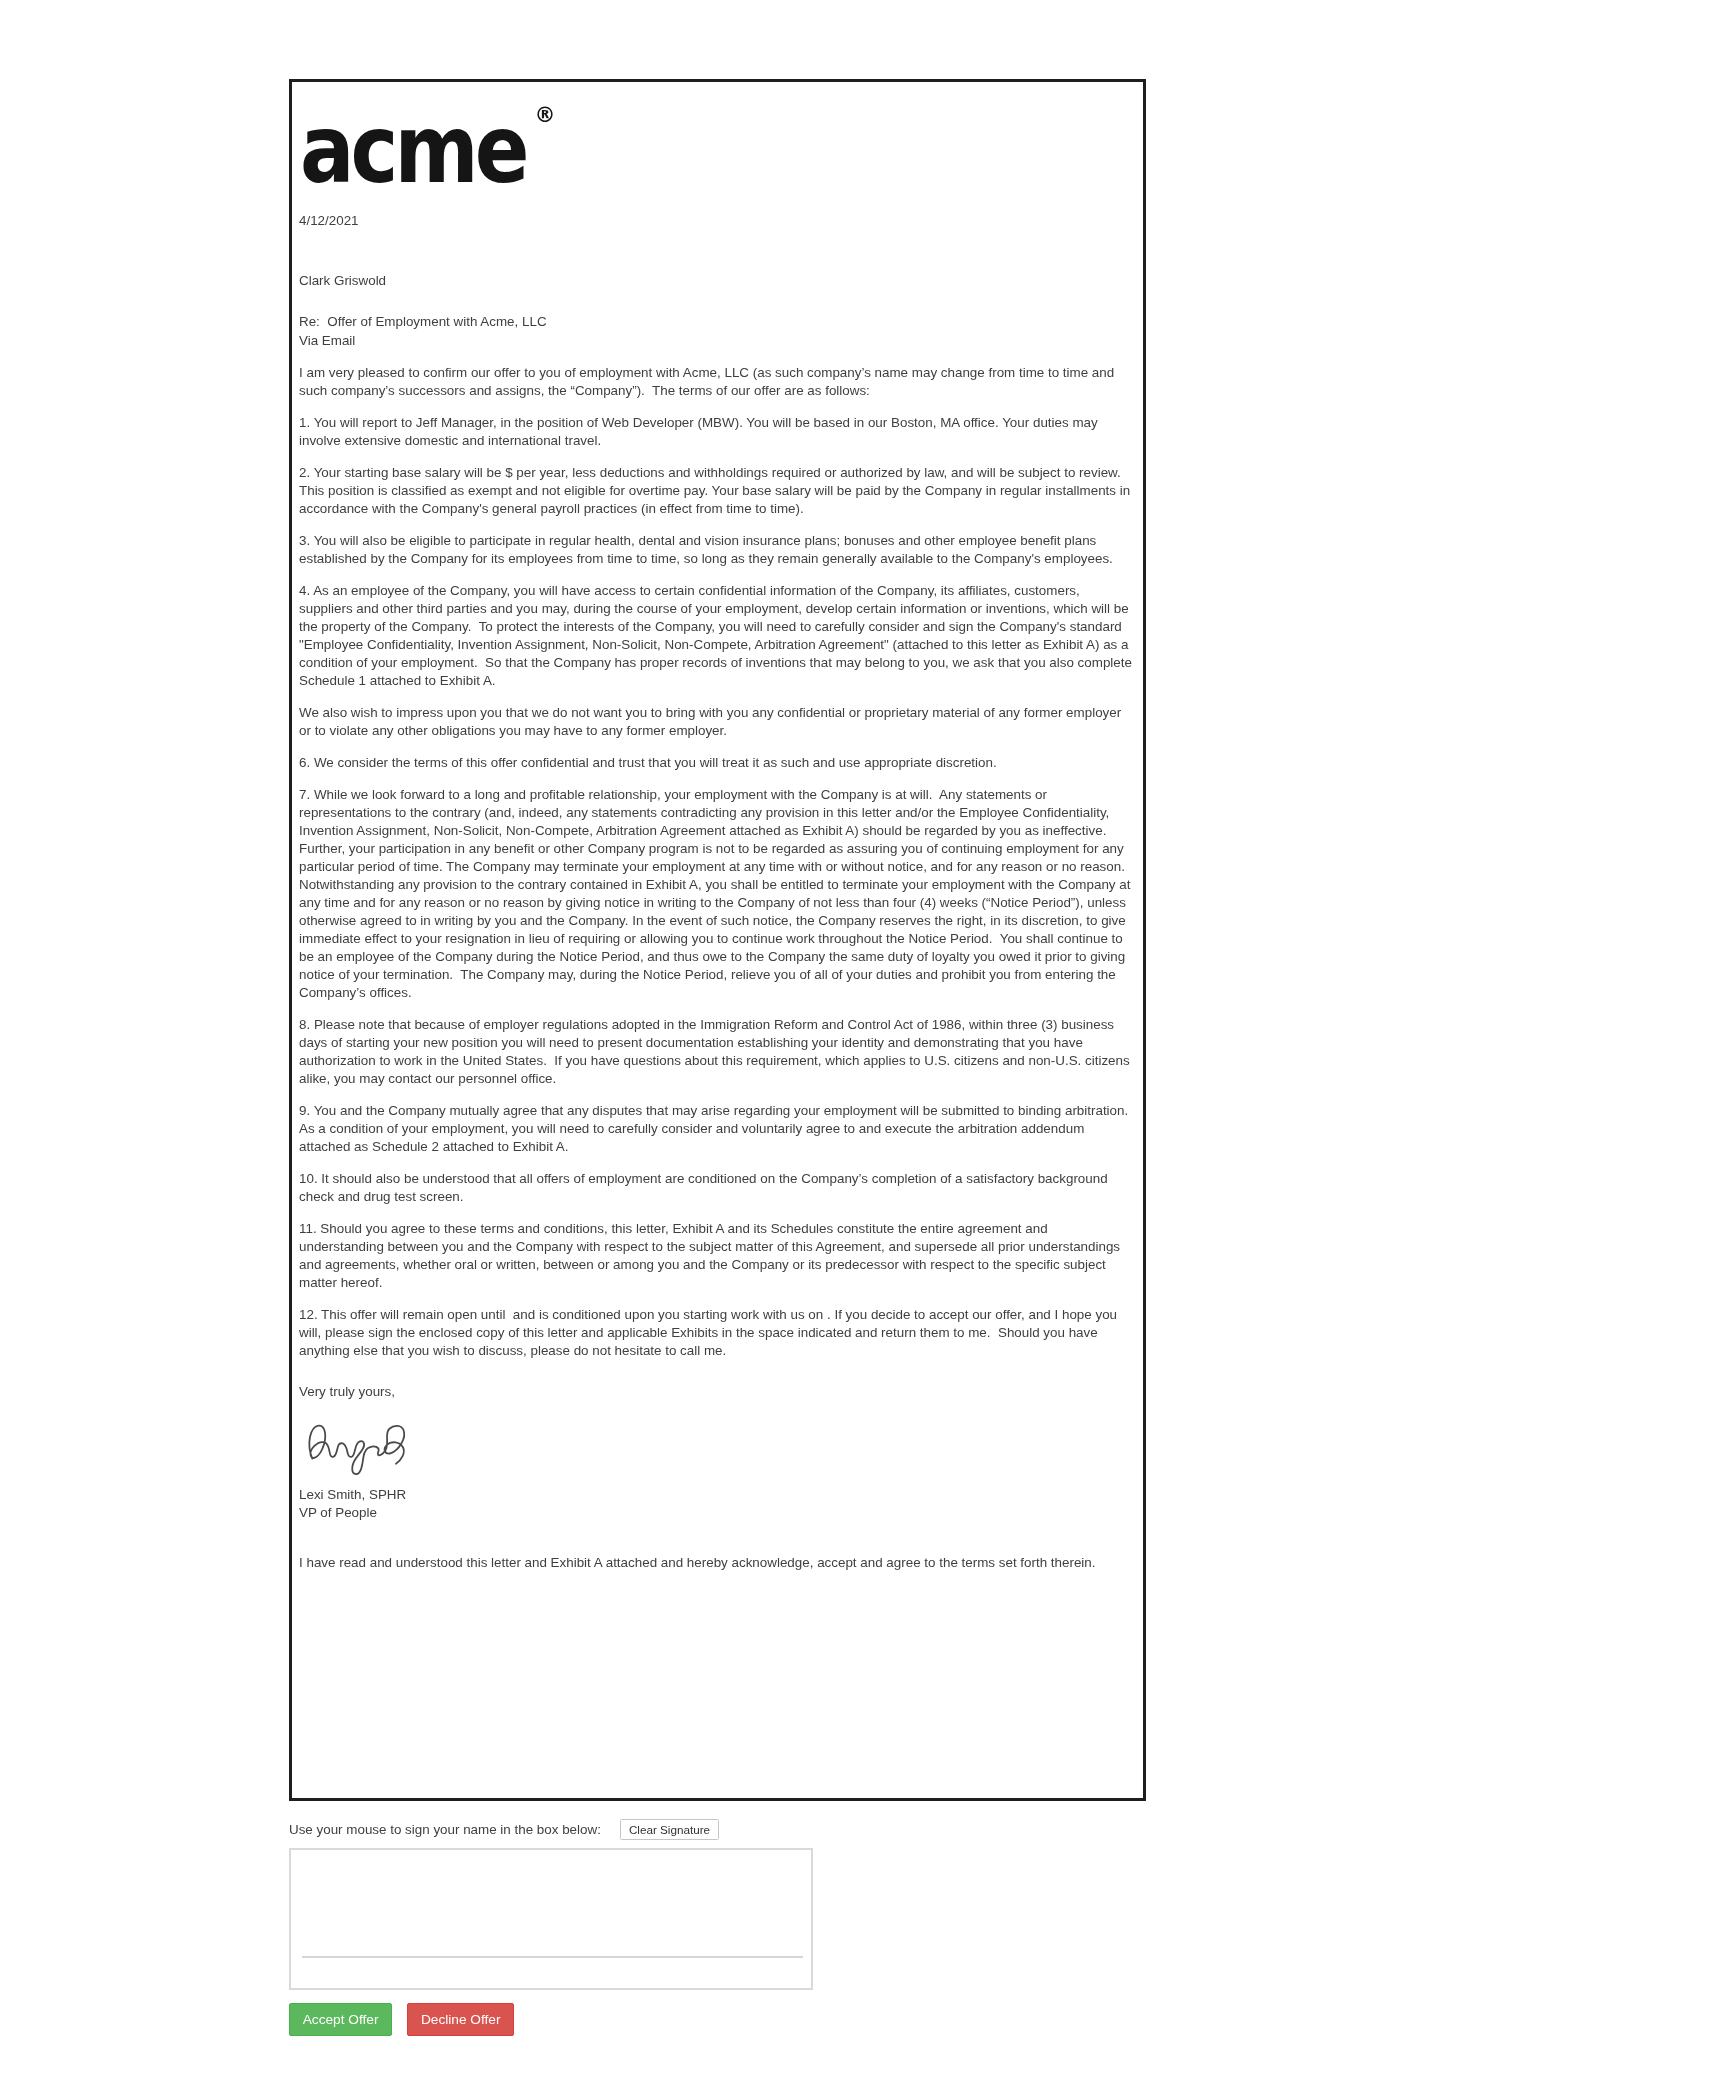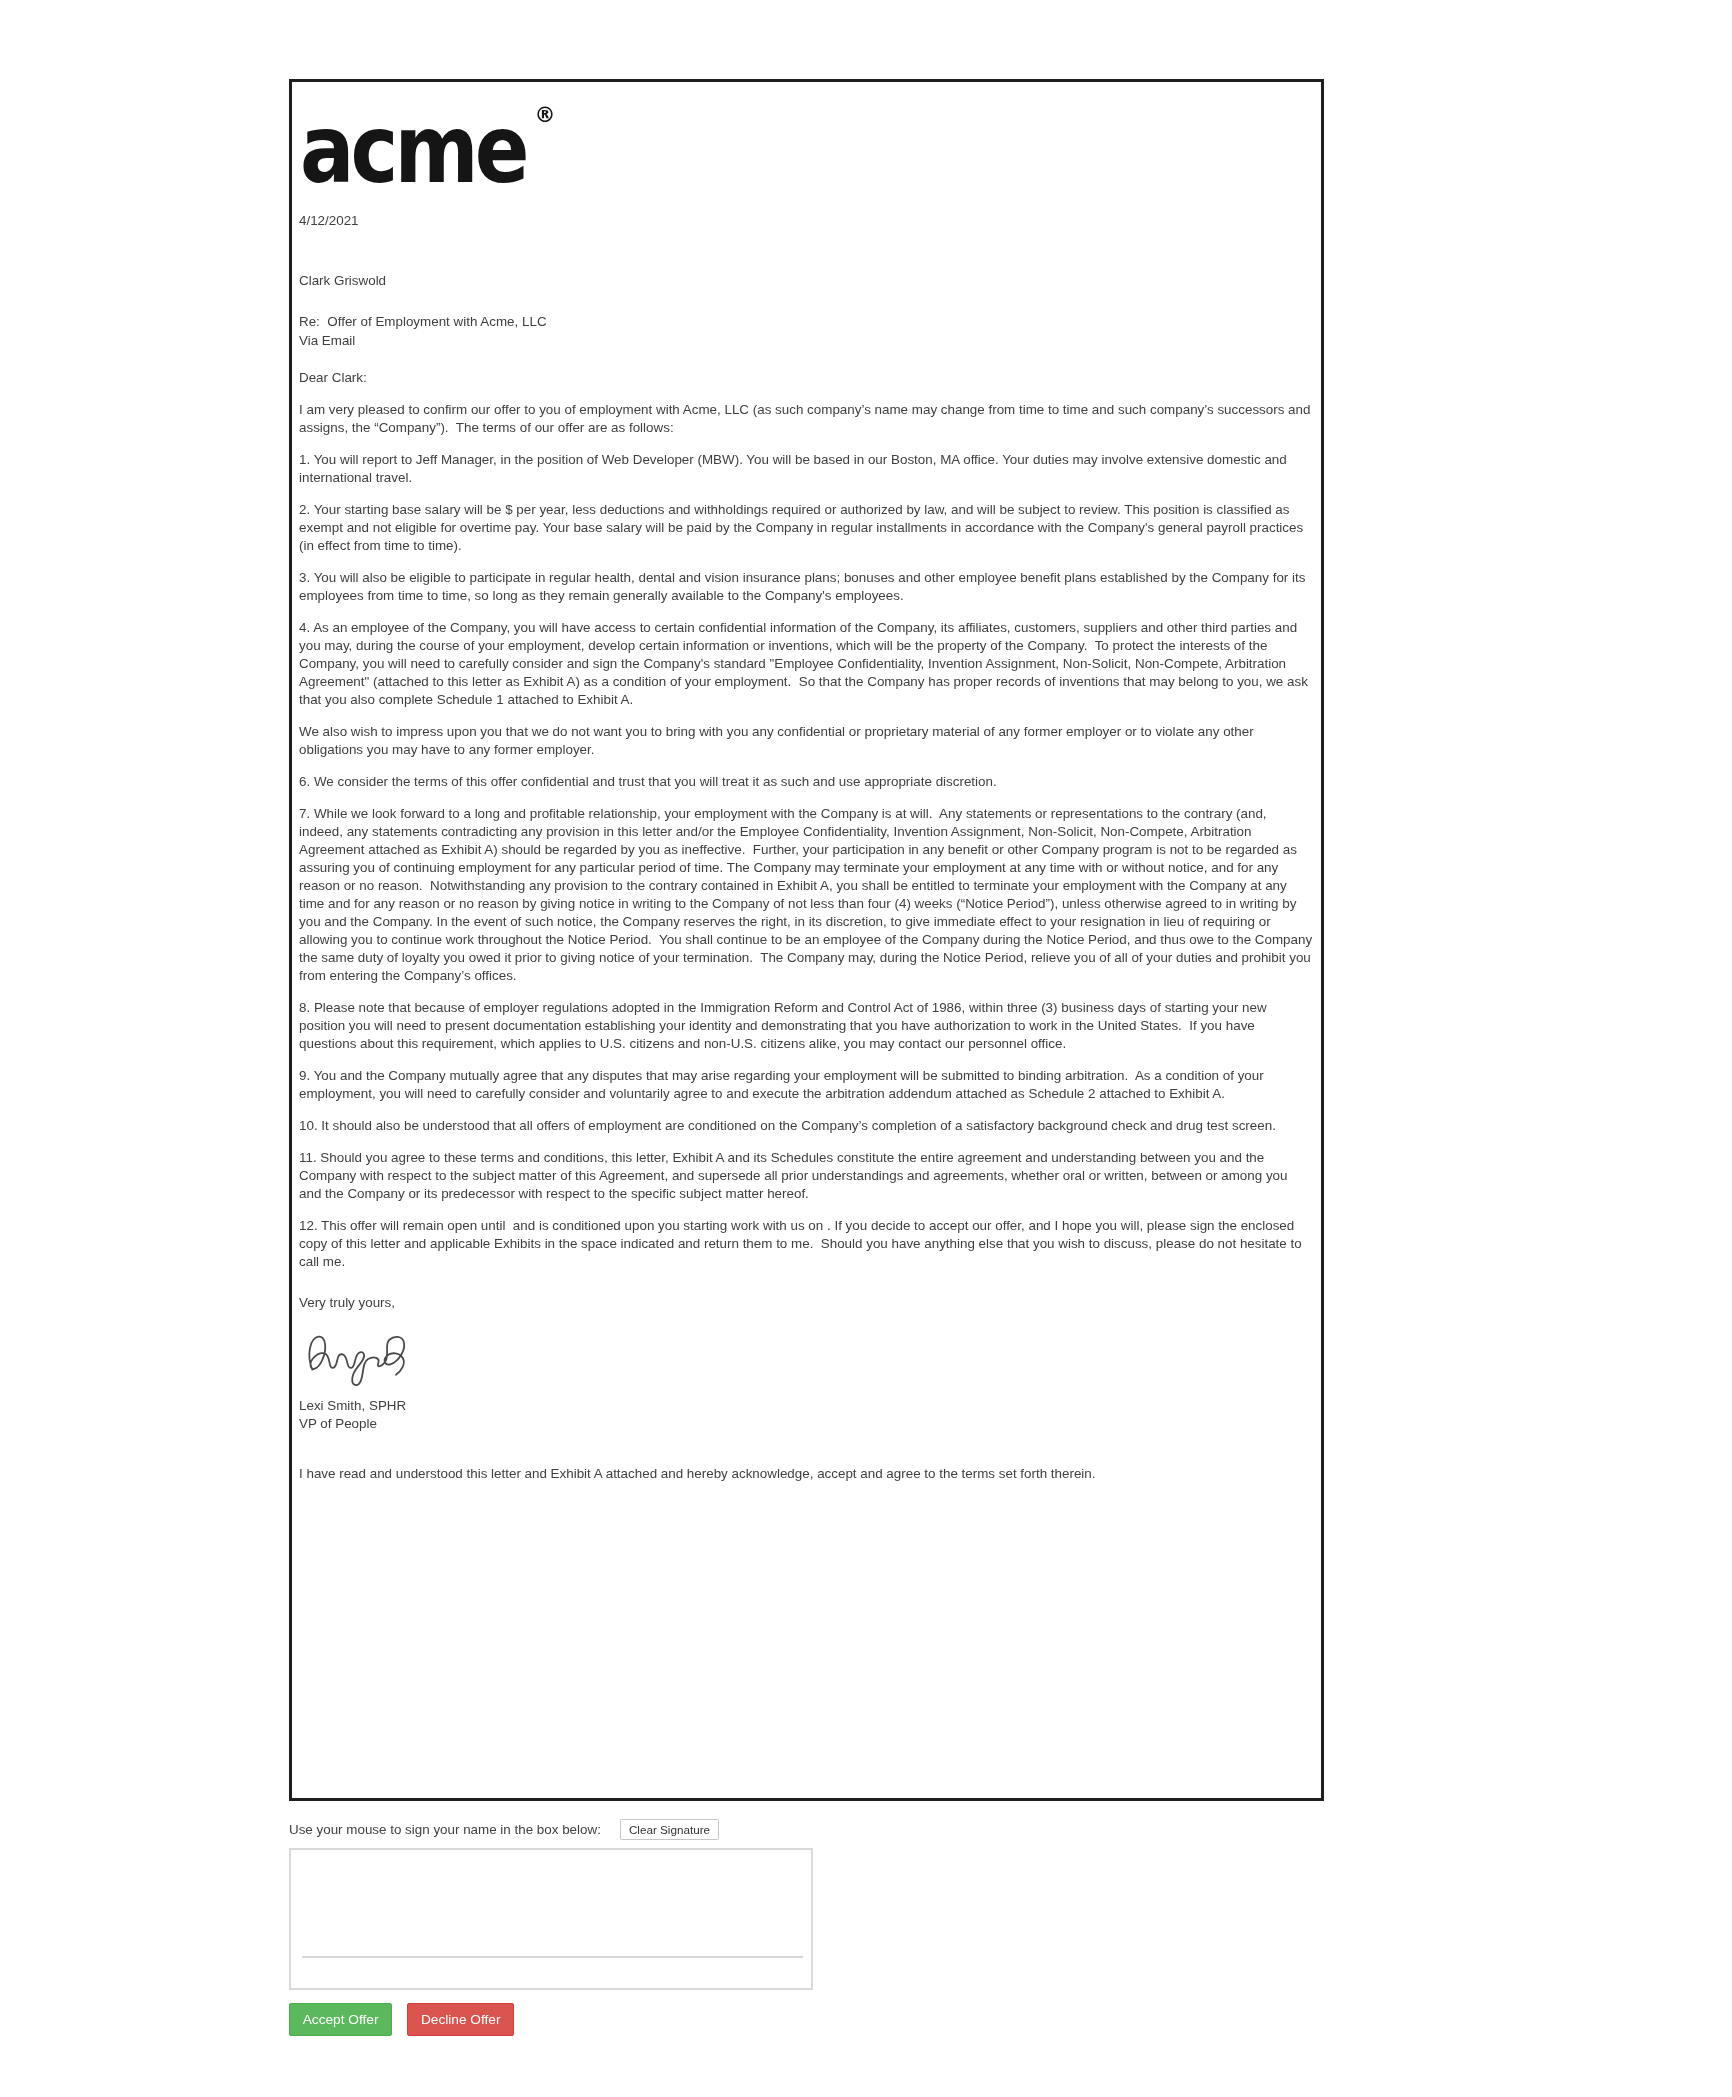--- a/index.html
+++ b/index.html
@@ -12,21 +12,21 @@
     height: 2097px;
     overflow: hidden;
     font-family: "Liberation Sans", sans-serif;
     color: #3f3f3f;
   }
 
   
   .letter {
     box-sizing: border-box;
     margin: 79px 0 0 289px;
-    width: 1035px;
+    width: 857px;
     min-height: 1722px;
     border: 3.5px solid #1f1f1f;
     background: #ffffff;
     padding: 14px 8px 46px 7px;
   }
 
   .logo {
     margin: 7px 0 0 1px;
     height: 77px;
     white-space: nowrap;
@@ -135,21 +135,20 @@
     <span class="logo-text">acme</span><span class="logo-reg">®</span>
   </div>
 
   <div class="doc-text date">4/12/2021</div>
 
   <div class="doc-text recipient">Clark Griswold</div>
   <div class="doc-text subject para" style="margin-top:23px">Re:  Offer of Employment with Acme, LLC</div>
 
   <div class="doc-text delivery">Via Email</div>
 
-  <div class="doc-text salutation para" style="margin-top:19px">Dear Clark:</div>
 
   <p class="doc-text para">I am very pleased to confirm our offer to you of employment with Acme, LLC (as such company’s name may change from time to time and such company’s successors and assigns, the “Company”).  The terms of our offer are as follows:</p>
   <p class="doc-text para">1. You will report to Jeff Manager, in the position of Web Developer (MBW). You will be based in our Boston, MA office. Your duties may involve extensive domestic and international travel.</p>
   <p class="doc-text para">2. Your starting base salary will be $ per year, less deductions and withholdings required or authorized by law, and will be subject to review. This position is classified as exempt and not eligible for overtime pay. Your base salary will be paid by the Company in regular installments in accordance with the Company's general payroll practices (in effect from time to time).</p>
   <p class="doc-text para">3. You will also be eligible to participate in regular health, dental and vision insurance plans; bonuses and other employee benefit plans established by the Company for its employees from time to time, so long as they remain generally available to the Company's employees.</p>
   <p class="doc-text para">4. As an employee of the Company, you will have access to certain confidential information of the Company, its affiliates, customers, suppliers and other third parties and you may, during the course of your employment, develop certain information or inventions, which will be the property of the Company.  To protect the interests of the Company, you will need to carefully consider and sign the Company's standard "Employee Confidentiality, Invention Assignment, Non-Solicit, Non-Compete, Arbitration Agreement" (attached to this letter as Exhibit A) as a condition of your employment.  So that the Company has proper records of inventions that may belong to you, we ask that you also complete Schedule 1 attached to Exhibit A.</p>
   <p class="doc-text para">We also wish to impress upon you that we do not want you to bring with you any confidential or proprietary material of any former employer or to violate any other obligations you may have to any former employer.</p>
   <p class="doc-text para">6. We consider the terms of this offer confidential and trust that you will treat it as such and use appropriate discretion.</p>
   <p class="doc-text para">7. While we look forward to a long and profitable relationship, your employment with the Company is at will.  Any statements or representations to the contrary (and, indeed, any statements contradicting any provision in this letter and/or the Employee Confidentiality, Invention Assignment, Non-Solicit, Non-Compete, Arbitration Agreement attached as Exhibit A) should be regarded by you as ineffective.  Further, your participation in any benefit or other Company program is not to be regarded as assuring you of continuing employment for any particular period of time. The Company may terminate your employment at any time with or without notice, and for any reason or no reason.  Notwithstanding any provision to the contrary contained in Exhibit A, you shall be entitled to terminate your employment with the Company at any time and for any reason or no reason by giving notice in writing to the Company of not less than four (4) weeks (“Notice Period”), unless otherwise agreed to in writing by you and the Company. In the event of such notice, the Company reserves the right, in its discretion, to give immediate effect to your resignation in lieu of requiring or allowing you to continue work throughout the Notice Period.  You shall continue to be an employee of the Company during the Notice Period, and thus owe to the Company the same duty of loyalty you owed it prior to giving notice of your termination.  The Company may, during the Notice Period, relieve you of all of your duties and prohibit you from entering the Company’s offices.</p>
   <p class="doc-text para">8. Please note that because of employer regulations adopted in the Immigration Reform and Control Act of 1986, within three (3) business days of starting your new position you will need to present documentation establishing your identity and demonstrating that you have authorization to work in the United States.  If you have questions about this requirement, which applies to U.S. citizens and non-U.S. citizens alike, you may contact our personnel office.</p>

